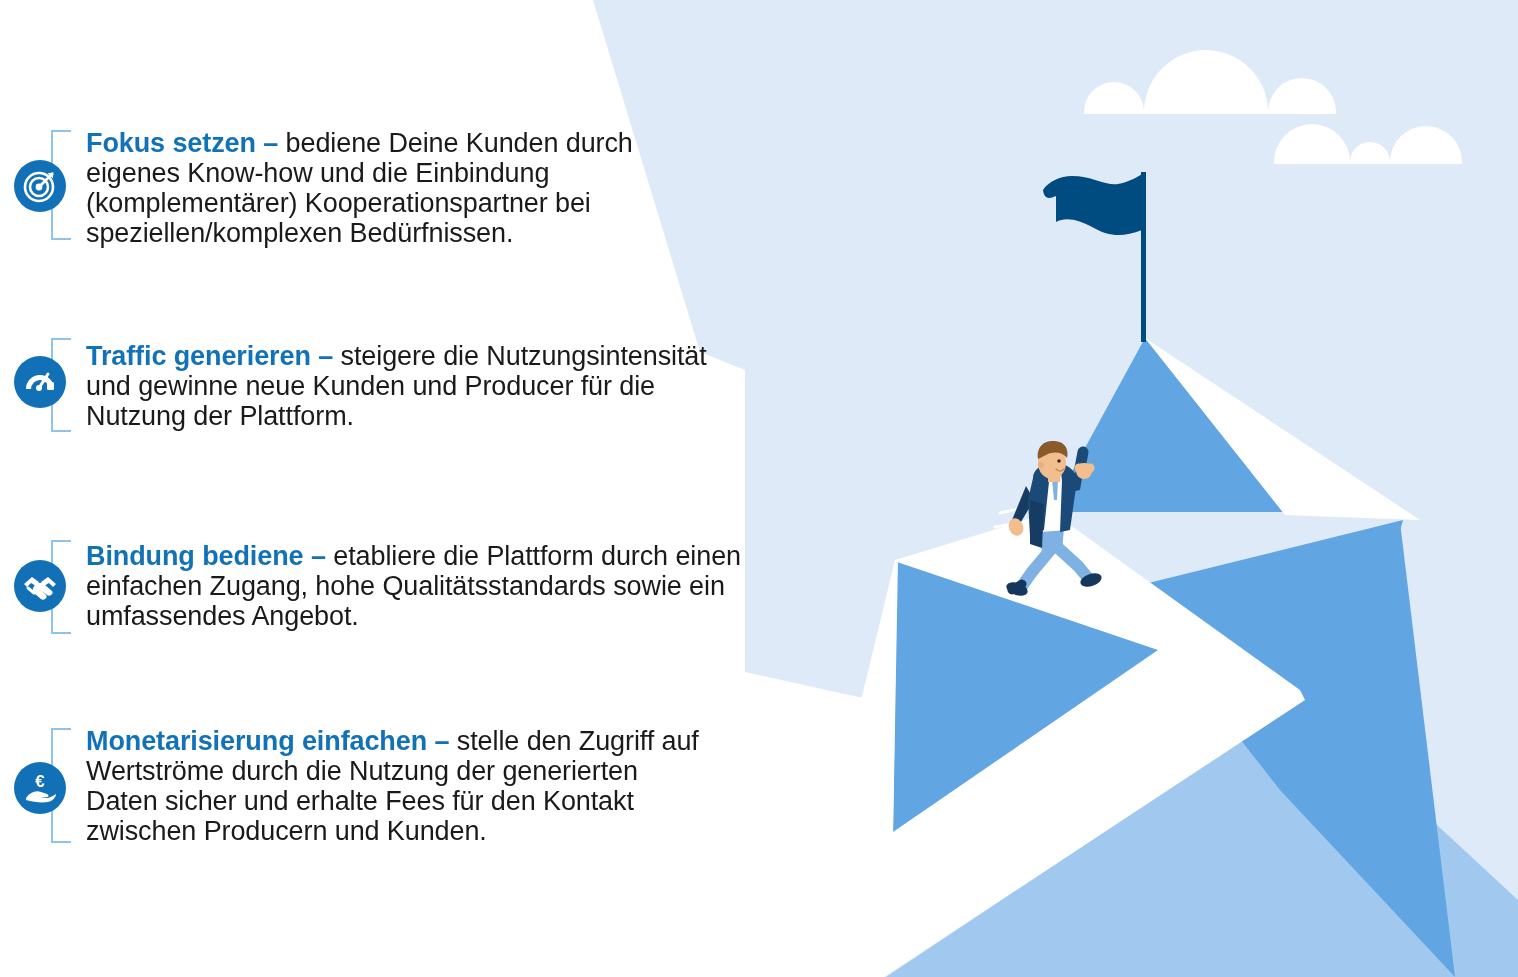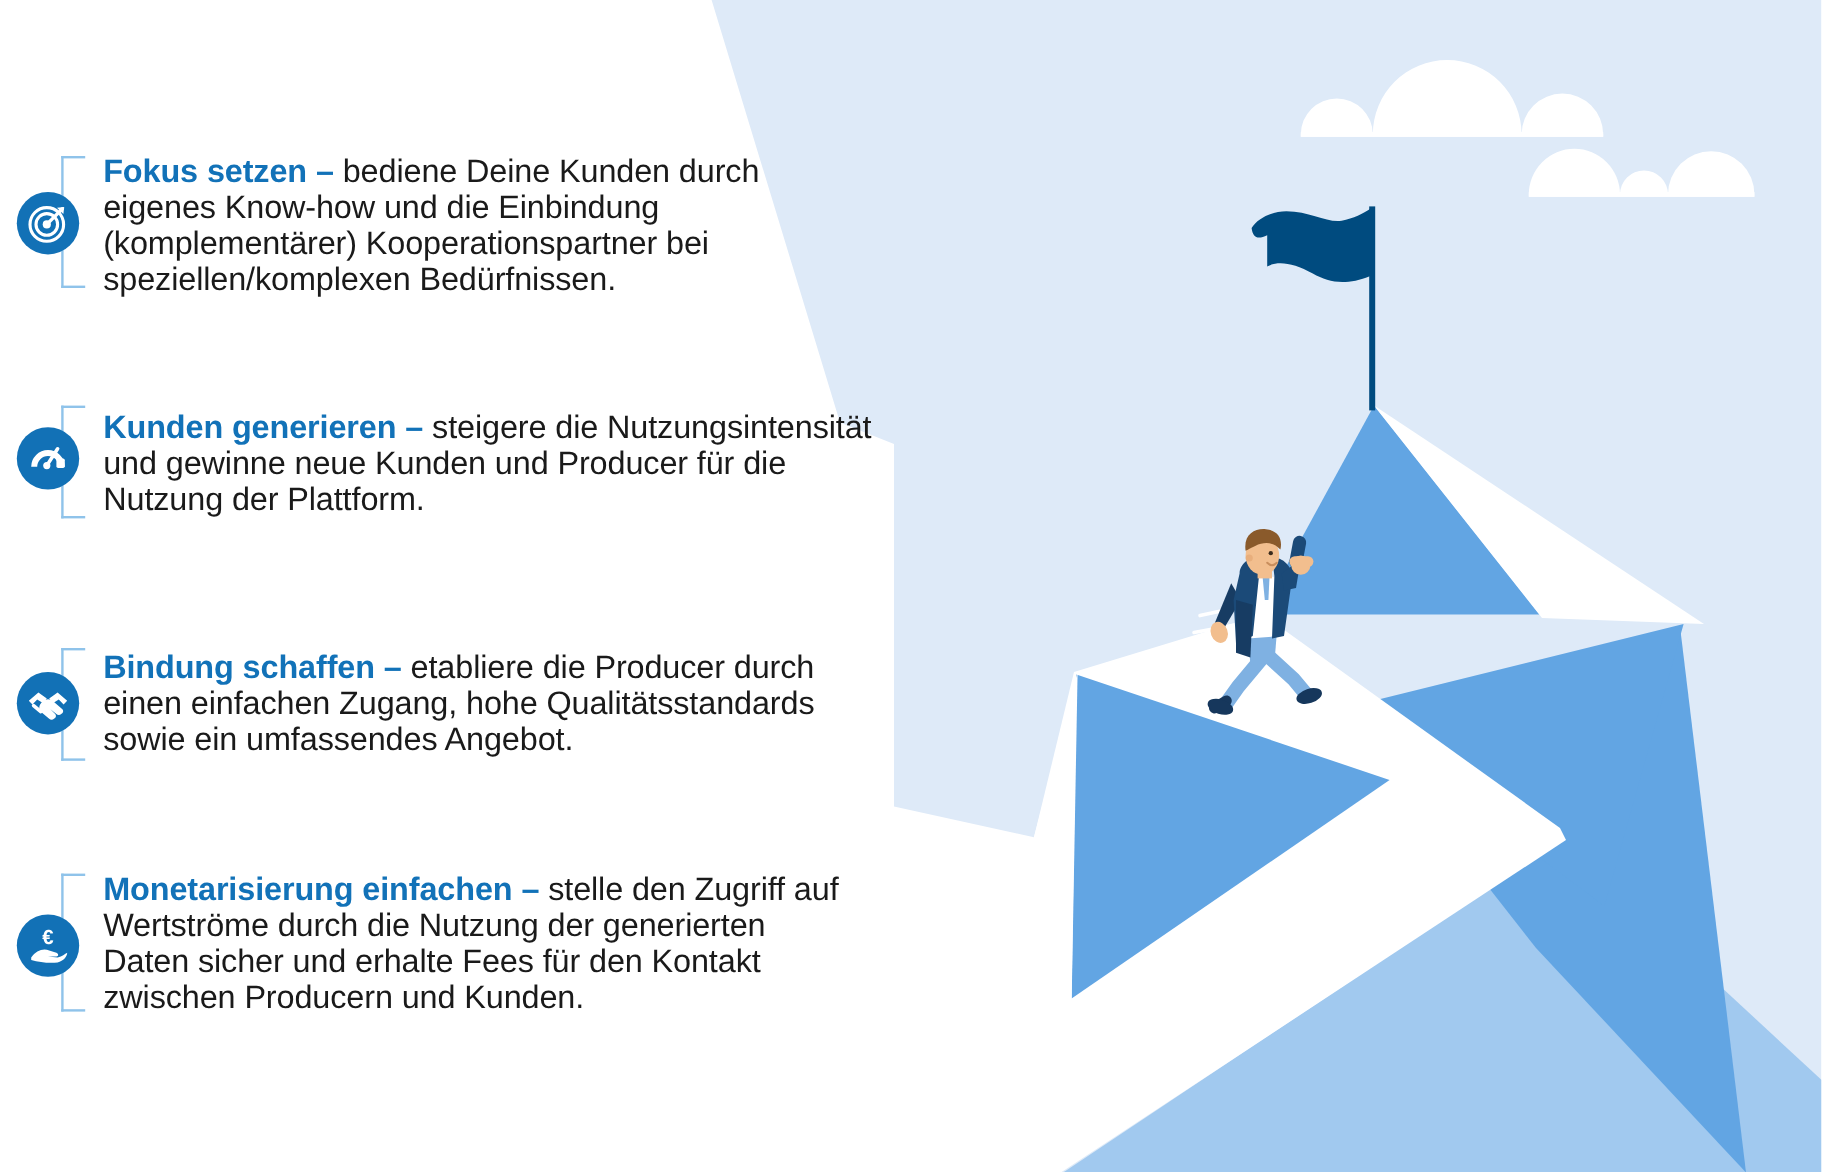--- a/index.html
+++ b/index.html
@@ -251,36 +251,36 @@
       <div class="bracket"></div>
       <div class="badge">
         <svg width="34" height="34" viewBox="0 0 34 34" aria-hidden="true">
           <path d="M3 24 A14 14 0 0 1 31 24 L26 24 A9 9 0 0 0 8 24 Z" fill="#FFFFFF"></path>
           <path d="M16 23 L25 9" stroke="#FFFFFF" stroke-width="3" stroke-linecap="round"></path>
           <circle cx="16" cy="23" r="3" fill="#FFFFFF"></circle>
           <rect x="24" y="17" width="7" height="8" rx="1.5" fill="#FFFFFF"></rect>
         </svg>
       </div>
       <div class="ptext">
-        <span class="lead">Kunden generieren</span><span class="dash"> – </span><span>steigere die Nutzungsintensität und gewinne neue Kunden und Producer für die Nutzung der Plattform.</span>
+        <span class="lead">Traffic generieren</span><span class="dash"> – </span><span>steigere die Nutzungsintensität und gewinne neue Kunden und Producer für die Nutzung der Plattform.</span>
       </div>
     </div>
 
     <div class="point" id="point-3">
       <div class="bracket"></div>
       <div class="badge">
         <svg width="36" height="36" viewBox="0 0 36 36" aria-hidden="true">
           <path d="M2 16 L10 9 L17 14 L14 18 L9 15 L5 19 Z" fill="#FFFFFF"></path>
           <path d="M34 16 L26 9 L19 14 L22 18 L27 15 L31 19 Z" fill="#FFFFFF"></path>
           <path d="M13 17 C16 14 20 14 23 17 L30 23 C31 24 31 26 29 27 C28 28 26 28 25 27 L20 23 L24 27 C25 28 25 30 23 31 C22 32 20 32 19 31 L13 26 C10 24 10 20 13 17 Z" fill="#FFFFFF"></path>
           <path d="M6 20 L12 25" stroke="#FFFFFF" stroke-width="3" stroke-linecap="round"></path>
         </svg>
       </div>
       <div class="ptext">
-        <span class="lead">Bindung schaffen</span><span class="dash"> – </span><span>etabliere die Producer durch einen einfachen Zugang, hohe Qualitätsstandards sowie ein umfassendes Angebot.</span>
+        <span class="lead">Bindung bediene</span><span class="dash"> – </span><span>etabliere die Plattform durch einen einfachen Zugang, hohe Qualitätsstandards sowie ein umfassendes Angebot.</span>
       </div>
     </div>
 
     <div class="point" id="point-4">
       <div class="bracket"></div>
       <div class="badge">
         <svg width="34" height="34" viewBox="0 0 34 34" aria-hidden="true">
           <text x="17" y="16" text-anchor="middle" font-family="&quot;Liberation Sans&quot;, sans-serif" font-size="17" font-weight="bold" fill="#FFFFFF">€</text>
           <path d="M3 27 C7 21 13 19 18 21 L24 23 C26 24 26 26 24 26 L17 26 L25 27
                    C29 26 31 24 33 23 C33 26 30 30 25 31 C19 32 10 31 3 29 Z" fill="#FFFFFF"></path>

